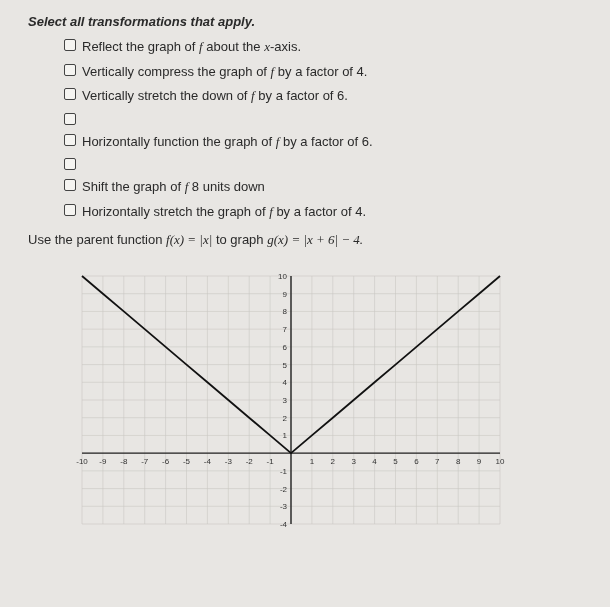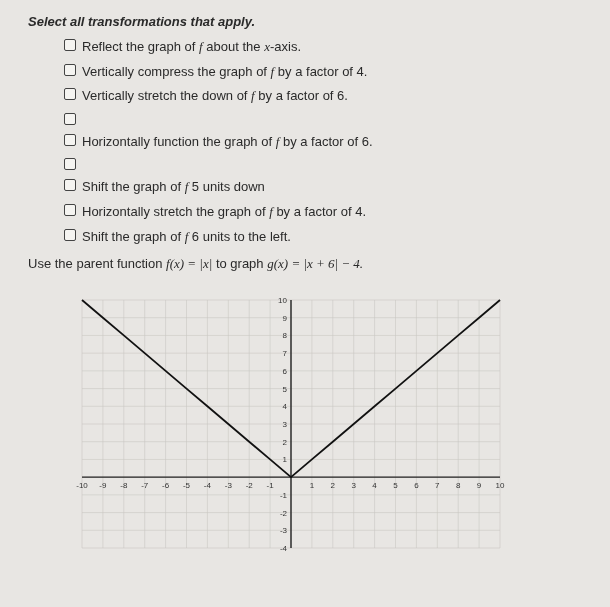--- a/index.html
+++ b/index.html
@@ -77,29 +77,25 @@
   </div>
   <div class="option">
     <span class="checkbox"></span>
     <span class="option-label"><span>Horizontally function the graph of </span><span class="mi">f</span><span> by a factor of 6.</span></span>
   </div>
   <div class="option">
     <span class="checkbox"></span>
   </div>
   <div class="option">
     <span class="checkbox"></span>
-    <span class="option-label"><span>Shift the graph of </span><span class="mi">f</span><span> 5 units down</span></span>
+    <span class="option-label"><span>Shift the graph of </span><span class="mi">f</span><span> 8 units down</span></span>
   </div>
   <div class="option">
     <span class="checkbox"></span>
     <span class="option-label"><span>Horizontally stretch the graph of </span><span class="mi">f</span><span> by a factor of 4.</span></span>
-  </div>
-  <div class="option">
-    <span class="checkbox"></span>
-    <span class="option-label"><span>Shift the graph of </span><span class="mi">f</span><span> 6 units to the left.</span></span>
   </div>
 </div>
 
 <div class="use-line">
   <span>Use the parent function </span><span class="formula">f(x) = |x|</span><span> to graph </span><span class="formula">g(x) = |x + 6| − 4.</span>
 </div>
 
 <div class="chart-wrap">
   <svg id="chart-svg" width="430" height="260">
       <line x1="6" y1="254" x2="6" y2="6" stroke="#c9c7c2" stroke-width="0.6"></line>

